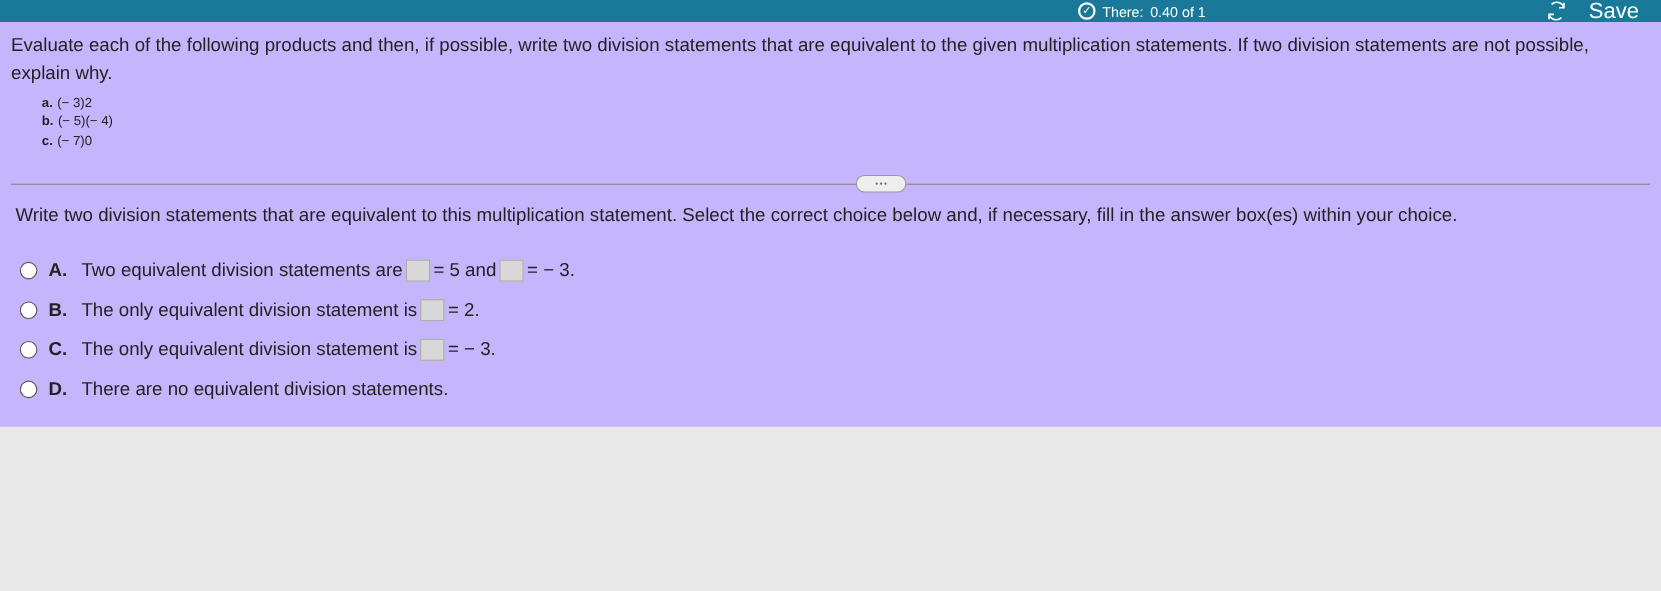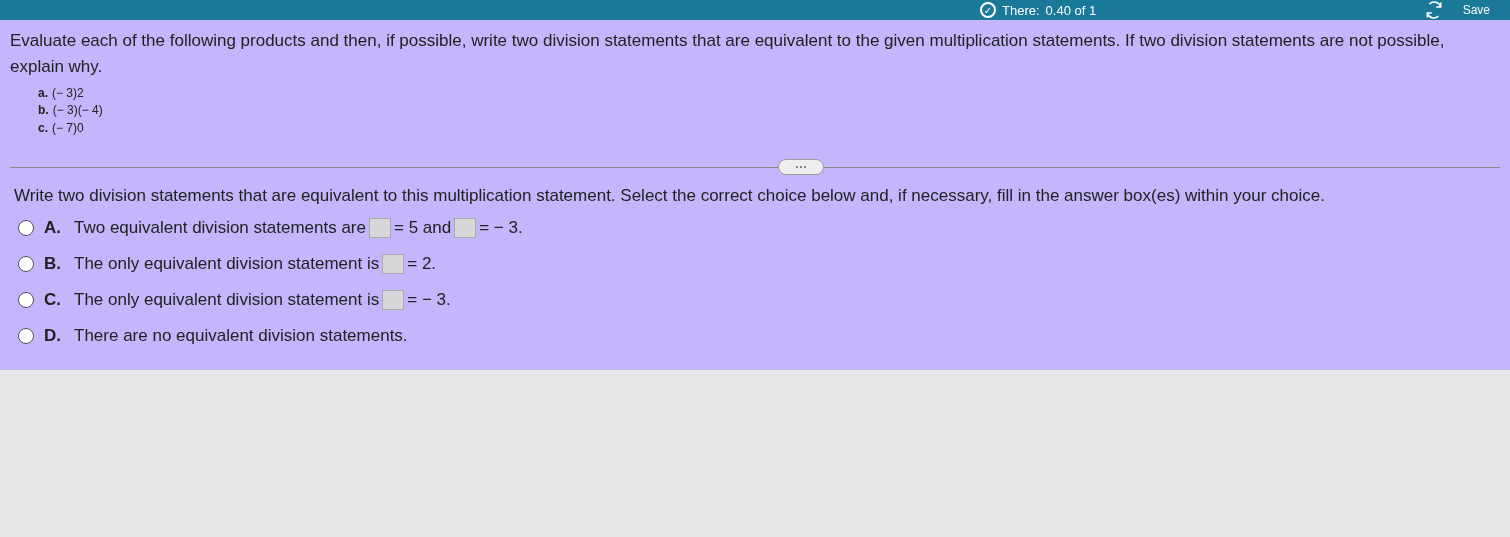--- a/index.html
+++ b/index.html
@@ -36,21 +36,21 @@
       border: 2px solid #fff;
       display: flex;
       align-items: center;
       justify-content: center;
       font-size: 10px;
     }
     .save-btn {
       background: transparent;
       border: none;
       color: #fff;
-      font-size: 12px;
+      font-size: 20px;
       cursor: pointer;
       text-align: right;
     }
     .refresh-icon {
       width: 18px;
       height: 18px;
       color: #fff;
       cursor: pointer;
     }
     .content {
@@ -116,21 +116,21 @@
       margin-right: 6px;
     }
     .answer-value {
       background: #b8cbd8;
       padding: 1px 6px;
       display: inline-block;
     }
     .instruction {
       font-size: 17px;
       color: #222;
-      margin-bottom: 12px;
+      margin-bottom: 30px;
     }
     .choices {
       margin-left: 4px;
     }
     .choice {
       display: flex;
       align-items: center;
       margin-bottom: 16px;
       font-size: 17px;
       color: #222;
@@ -175,21 +175,21 @@
         <path d="M21 2v6h-6M3 22v-6h6M21 8a9 9 0 0 0-15-4M3 16a9 9 0 0 0 15 4"></path>
       </svg>
   </span>
   <button class="save-btn">Save</button>
 </div>
 
 <div class="content">
   <div class="question-text">Evaluate each of the following products and then, if possible, write two division statements that are equivalent to the given multiplication statements. If two division statements are not possible, explain why.</div>
   <div class="subparts">
     <div><span class="label">a.</span><span>(− 3)2</span></div>
-    <div><span class="label">b.</span><span>(− 3)(− 4)</span></div>
+    <div><span class="label">b.</span><span>(− 5)(− 4)</span></div>
     <div><span class="label">c.</span><span>(− 7)0</span></div>
   </div>
 
   <div class="divider-container">
     <hr class="divider-line">
     <div class="divider-handle">
       <span class="dot"></span>
         <span class="dot"></span>
         <span class="dot"></span>
     </div>

